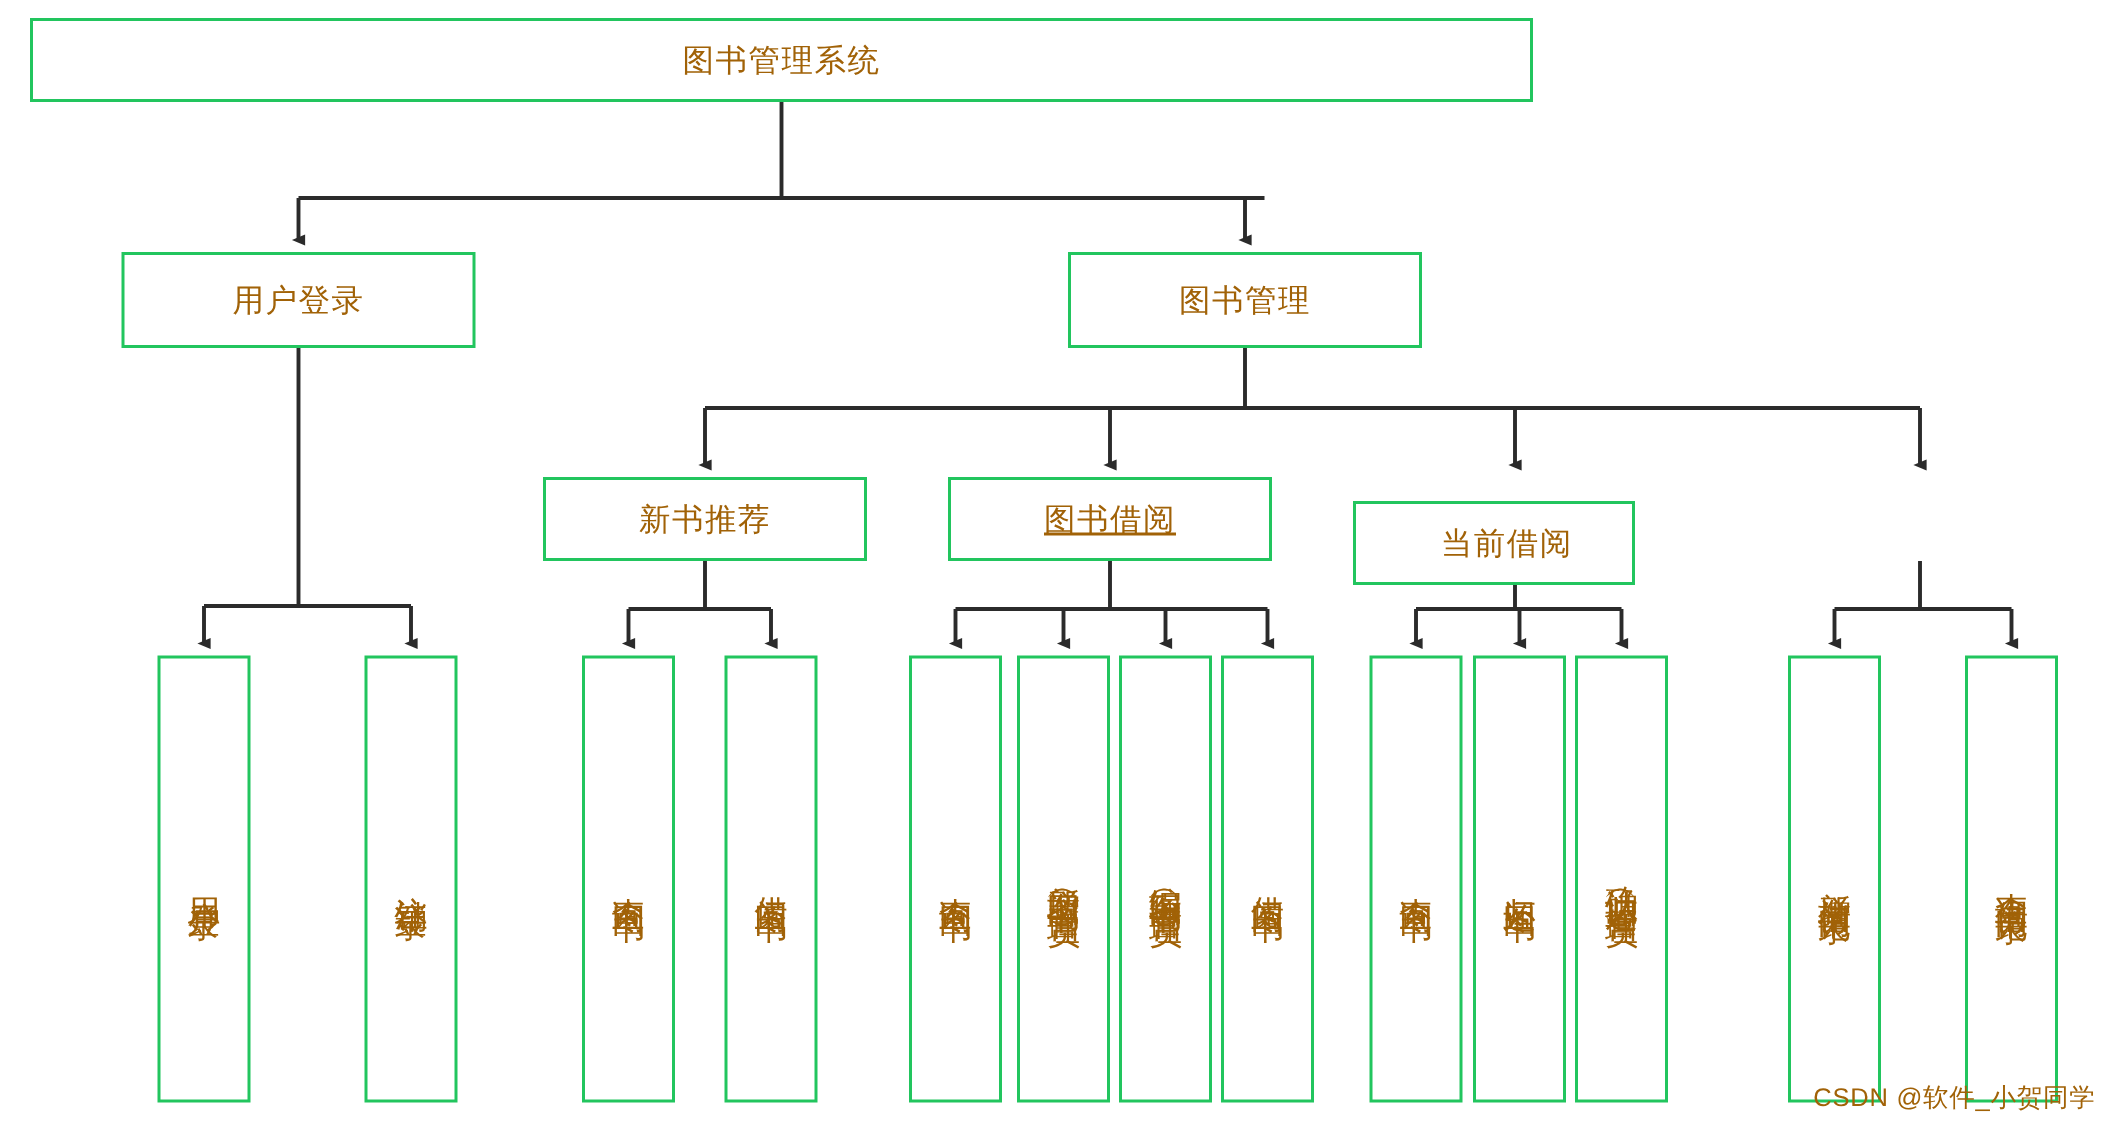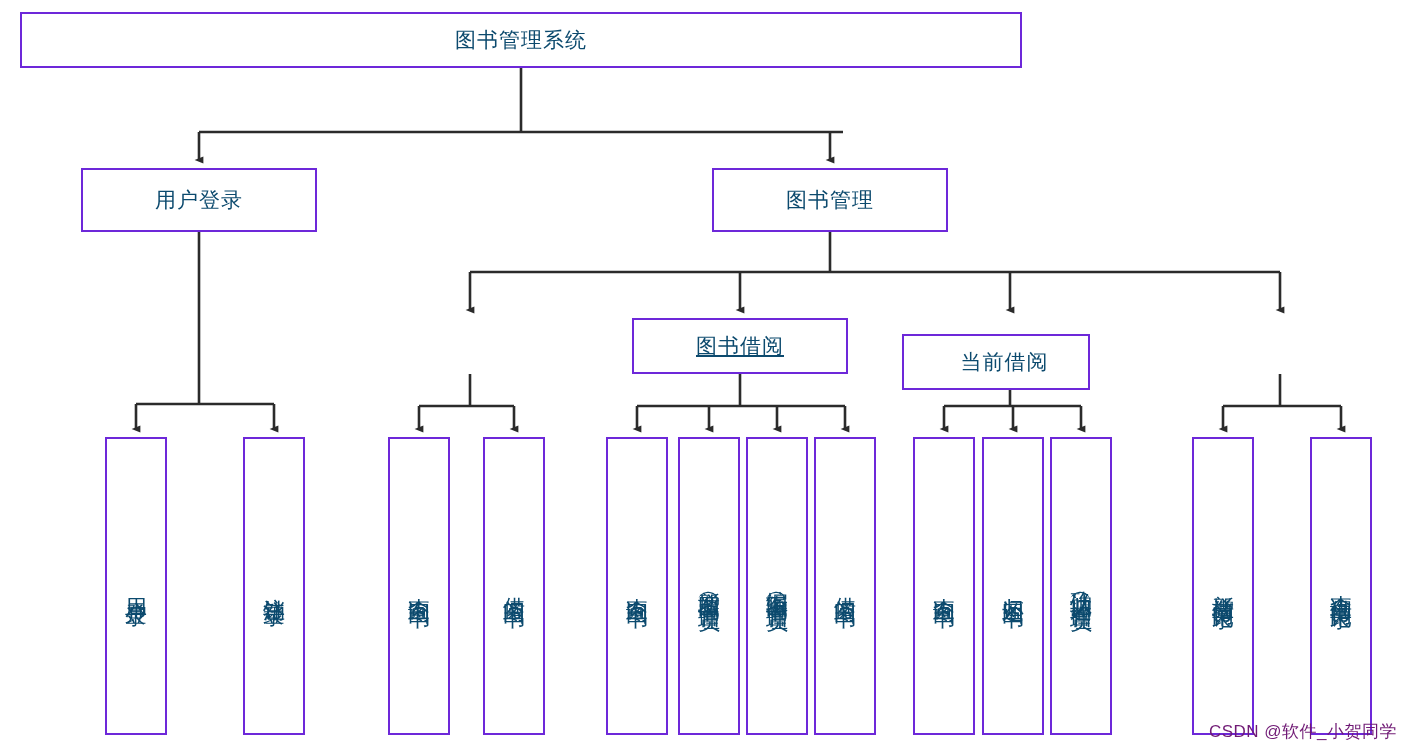--- a/index.html
+++ b/index.html
@@ -22,25 +22,25 @@
     position: absolute;
     left: 0;
     top: 0;
     width: 1405px;
     height: 747px;
   }
   .node {
     position: absolute;
     box-sizing: border-box;
     background: #ffffff;
-    border: 2px solid #6d28d9;
+    border: 2px solid #22c55e;
     display: flex;
     align-items: center;
     justify-content: center;
-    color: #0c4a6e;
+    color: #a16207;
   }
   .node.horiz {
     font-size: 21px;
     letter-spacing: 1px;
   }
   .node.vert {
     writing-mode: vertical-rl;
     text-orientation: upright;
     font-size: 22px;
     letter-spacing: 3px;
@@ -53,21 +53,21 @@
     white-space: nowrap;
   }
   .nlabel {
     display: block;
   }
   #watermark {
     position: absolute;
     right: 8px;
     bottom: 4px;
     font-size: 17px;
-    color: #701a75;
+    color: #a16207;
     letter-spacing: 0.5px;
     white-space: nowrap;
   }
 </style>
 </head>
 <body>
 
 <div id="canvas">
 
   <svg id="connectors" viewBox="0 0 1405 747" xmlns="http://www.w3.org/2000/svg">
@@ -124,20 +124,23 @@
     <span class="nlabel">图书管理系统</span>
   </div>
 
   <div class="node horiz" style="left: 81px; top: 168px; width: 236px; height: 64px;">
     <span class="nlabel">用户登录</span>
   </div>
   <div class="node horiz" style="left: 712px; top: 168px; width: 236px; height: 64px;">
     <span class="nlabel">图书管理</span>
   </div>
 
+  <div class="node horiz" style="left: 362px; top: 318px; width: 216px; height: 56px;">
+    <span class="nlabel">新书推荐</span>
+  </div>
   <div class="node horiz" style="left: 632px; top: 318px; width: 216px; height: 56px; text-decoration: underline;">
     <span class="nlabel">图书借阅</span>
   </div>
   <div class="node horiz" style="left: 902px; top: 334px; width: 188px; height: 56px; padding-left: 17px;">
     <span class="nlabel">当前借阅</span>
   </div>
 
   <div class="node vert" style="left: 105px; top: 437px; width: 62px; height: 298px;">
     <span class="nlabel">用户登录</span>
   </div>

